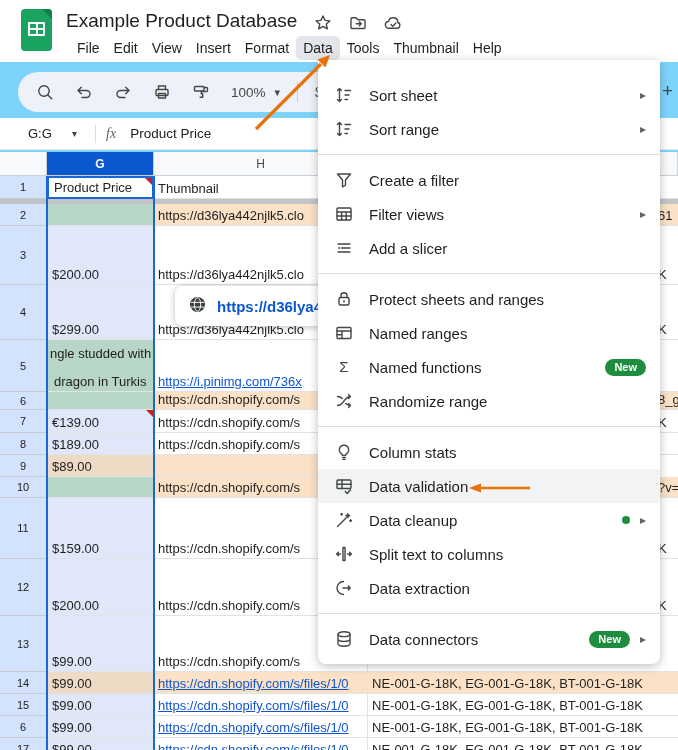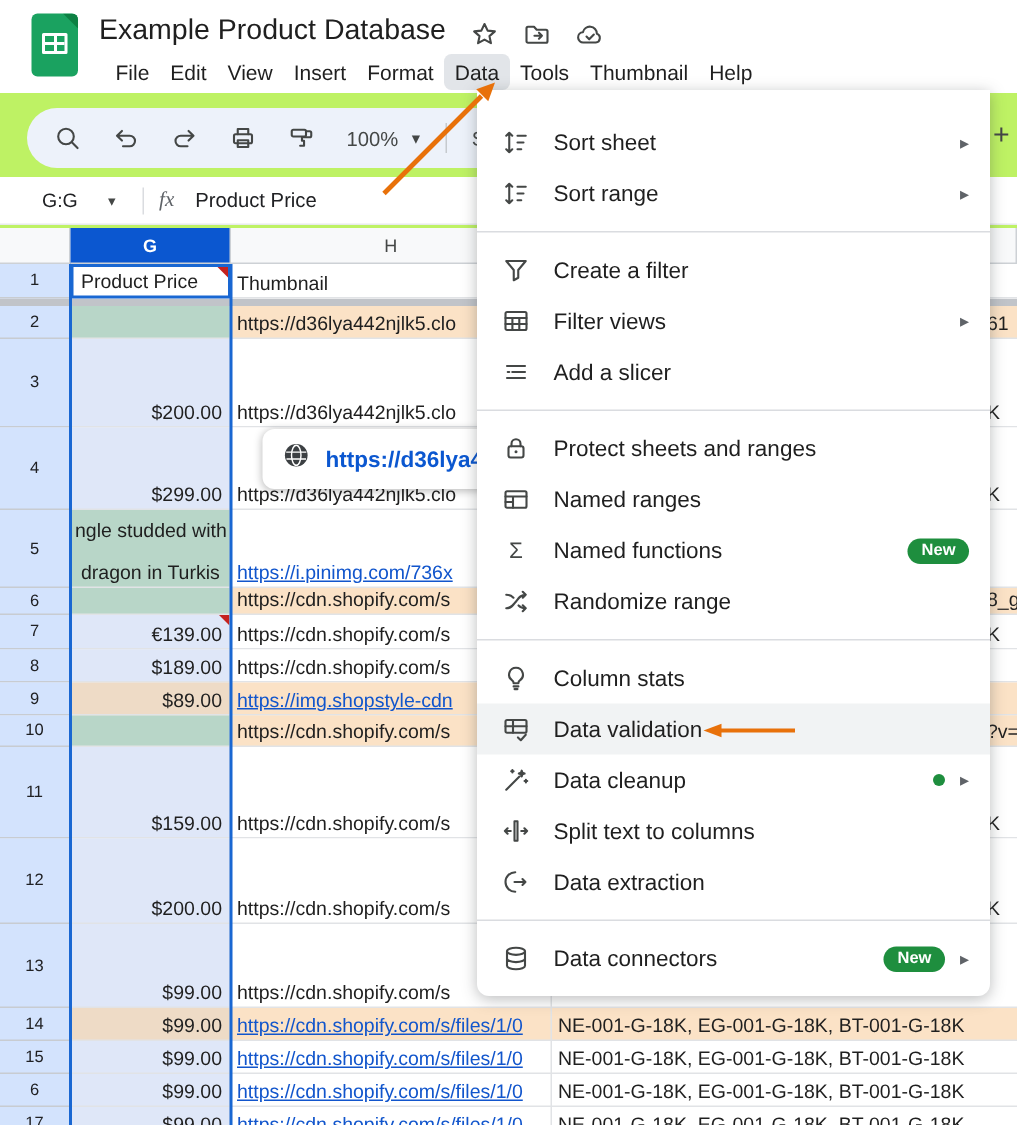--- a/index.html
+++ b/index.html
@@ -1,18 +1,18 @@
 <!DOCTYPE html>
 <html><head>
 <meta charset="utf-8">
 <style>
   * { margin:0; padding:0; box-sizing:border-box; }
   html,body { width:678px; height:750px; overflow:hidden; background:#fff;
               font-family:"Liberation Sans", sans-serif; color:#1f1f1f; }
-  #stage { position:relative; width:678px; height:750px; background:#bef264; overflow:hidden; }
+  #stage { position:relative; width:678px; height:750px; background:#7dd3fc; overflow:hidden; }
 
   
   .titlebar { position:absolute; left:0; top:0; width:678px; height:62px; background:#fff; }
   .logo { position:absolute; left:21px; top:9px; width:31px; height:42px; background:#1aa260;
           border-radius:4px; }
   .logo .fold { position:absolute; right:0; top:0; width:0; height:0;
                 border-top:10px solid #0d8043; border-left:10px solid transparent;
                 border-top-right-radius:4px; }
   .logo .grid { position:absolute; left:7px; top:13px; width:17px; height:14px;
                 border:2px solid #fff; border-radius:1px;
@@ -53,21 +53,21 @@
   .cell { border-right:1px solid #e1e3e6; border-bottom:1px solid #e1e3e6; overflow:hidden;
           position:relative; font-size:13px; display:flex; align-items:flex-end; }
   .corner { width:47px; background:#f8f9fa; border-right:1px solid #cdd1d5; border-bottom:1px solid #cdd1d5; }
   .colhdr { display:flex; align-items:center; justify-content:center; font-size:12px; color:#444746;
             background:#f8f9fa; border-right:1px solid #cdd1d5; border-bottom:1px solid #cdd1d5; }
   .colhdr.selected { background:#0b57d0; color:#fff; font-weight:bold; }
   .gutter { width:47px; background:#d3e3fd; justify-content:center; align-items:center; display:flex;
             font-size:11px; color:#202124; border-right:1px solid #bdc1c6; border-bottom:1px solid #c8ccd1; }
   .cW { background:#fff; } .cSel { background:#dfe7f8; } .cGreen { background:#b8d6c8; }
   .cTan { background:#fbe2c6; } .cTanG { background:#eedbc6; }
-  .gcell { width:107px; justify-content:flex-end; padding:2px 5px; white-space:nowrap; }
+  .gcell { width:107px; padding:2px 5px; white-space:nowrap; }
   .hcell { width:214px; padding:2px 1px 2px 4px; white-space:nowrap; }
   .icell { width:310px; padding:2px 1px 2px 4px; white-space:nowrap; border-right:none; }
   .icell.frag { padding-left:290px; }
   .link { color:#1155cc; text-decoration:underline; }
   .active-cell { border:2px solid #1967d2 !important; background:#fff; }
   .note::after { content:""; position:absolute; top:0; right:0; width:0; height:0;
                  border-top:7px solid #c5221f; border-left:7px solid transparent; }
   .frozen-divider { width:678px; height:5px; background:#c1c4c9; }
   .col-line { position:absolute; top:24px; bottom:0; width:2px; background:#1967d2; z-index:4; }
   .ov-line { position:absolute; left:3px; white-space:nowrap; color:#1f1f1f; }
@@ -276,23 +276,20 @@
         <div class="cell hcell cW">
           <span>https://cdn.shopify.com/s</span>
         </div>
         <div class="cell icell cW"></div>
       </div>
       <div class="srow" style="height: 22px;">
         <div class="gutter" style="height: 22px;">9</div>
         <div class="cell gcell cTanG">
           <span>$89.00</span>
         </div>
-        <div class="cell hcell cTan">
-          <span class="link">https://img.shopstyle-cdn</span>
-        </div>
         <div class="cell icell cTan"></div>
       </div>
       <div class="srow" style="height: 21px;">
         <div class="gutter" style="height: 21px;">10</div>
         <div class="cell gcell cGreen"></div>
         <div class="cell hcell cTan">
           <span>https://cdn.shopify.com/s</span>
         </div>
         <div class="cell icell cTan frag">
           <span>?v=</span>

